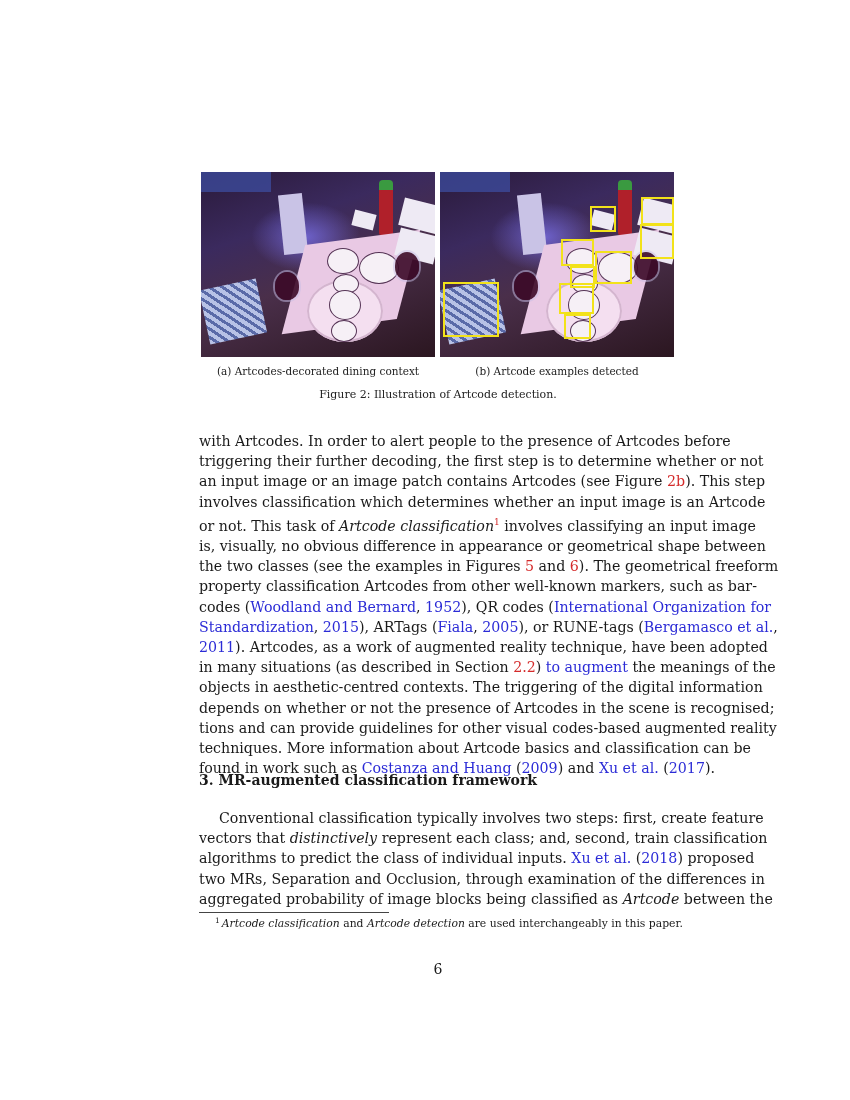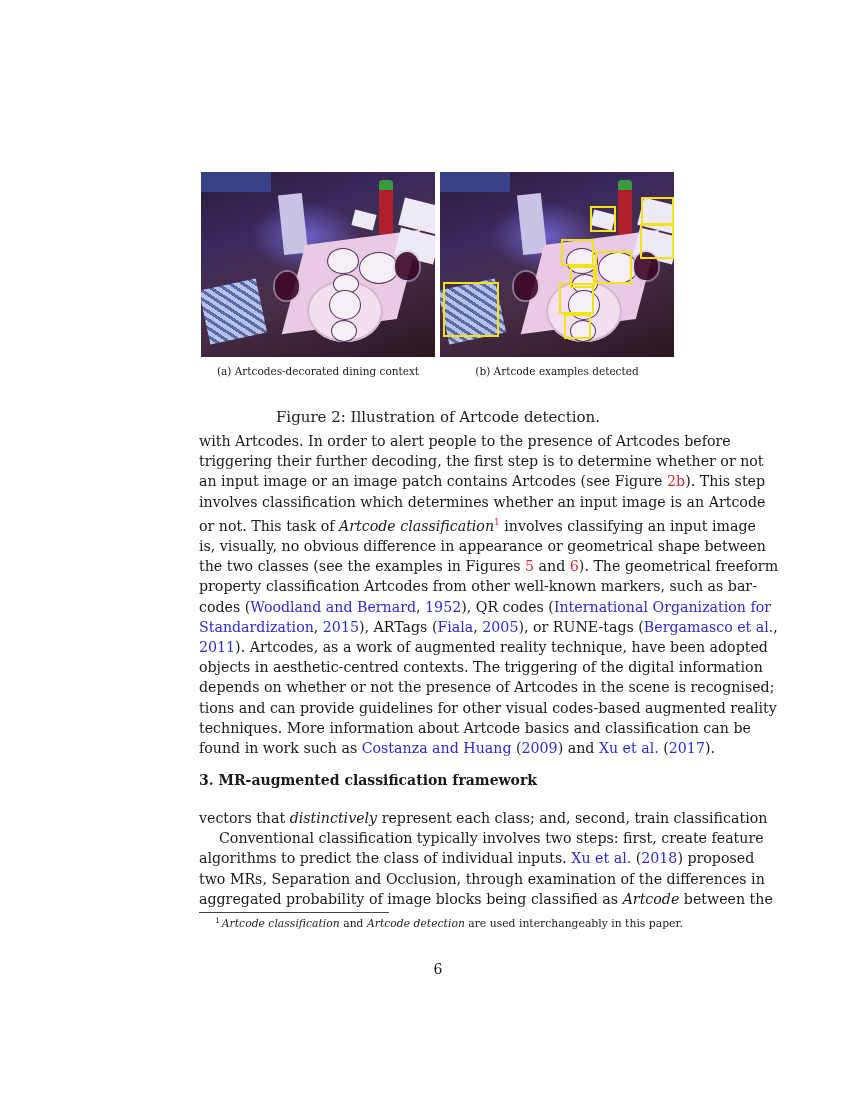--- a/index.html
+++ b/index.html
@@ -41,22 +41,22 @@
     .photo .circ.k3 { left: 132px; top: 102px; width: 24px; height: 18px; }
     .photo .circ.k4 { left: 128px; top: 118px; width: 30px; height: 28px; }
     .photo .circ.k5 { left: 130px; top: 148px; width: 24px; height: 20px; }
 
     .bbox { position: absolute; border: 2px solid #f2e21a; box-sizing: border-box; }
 
     .subcap { position: absolute; top: 193px; width: 234px; text-align: center;
               font-size: 10.5px; color: #222; }
     .subcap.a { left: 2px; }
     .subcap.b { left: 241px; }
-    .figcap { position: absolute; left: 0; top: 236px; width: 478px; text-align: center;
-              font-size: 15px; color: #222; }
+    .figcap { position: absolute; left: 0; top: 216px; width: 478px; text-align: center;
+              font-size: 11px; color: #222; }
 
     .body-text { position: absolute; left: 186px; width: 478px; font-size: 14.2px; line-height: 20.2px;
                  text-align: justify; color: #1a1a1a; }
     .body-text .line { display: block; text-align: justify; text-align-last: justify; white-space: nowrap; }
     .body-text .line.last { text-align-last: left; }
     .p1 { top: 431px; }
     .p2 { top: 808px; }
     .indent { padding-left: 20px; }
     a.ref { color: #2b2bd6; text-decoration: none; }
     a.xref { color: #d42a2a; text-decoration: none; }
@@ -138,32 +138,33 @@
     <span class="line">triggering their further decoding, the first step is to determine whether or not</span>
     <span class="line"><span>an input image or an image patch contains Artcodes (see Figure </span><a class="xref">2b</a><span>). This step</span></span>
     <span class="line">involves classification which determines whether an input image is an Artcode</span>
     <span class="line"><span>or not. This task of </span><i>Artcode classification</i><sup class="fn">1</sup><span> involves classifying an input image</span></span>
     <span class="line">is, visually, no obvious difference in appearance or geometrical shape between</span>
     <span class="line"><span>the two classes (see the examples in Figures </span><a class="xref">5</a><span> and </span><a class="xref">6</a><span>). The geometrical freeform</span></span>
     <span class="line">property classification Artcodes from other well-known markers, such as bar-</span>
     <span class="line"><span>codes (</span><a class="ref">Woodland and Bernard</a><span>, </span><a class="ref">1952</a><span>), QR codes (</span><a class="ref">International Organization for</a></span>
     <span class="line"><a class="ref">Standardization</a><span>, </span><a class="ref">2015</a><span>), ARTags (</span><a class="ref">Fiala</a><span>, </span><a class="ref">2005</a><span>), or RUNE-tags (</span><a class="ref">Bergamasco et al.</a><span>,</span></span>
     <span class="line"><a class="ref">2011</a><span>). Artcodes, as a work of augmented reality technique, have been adopted</span></span>
+    <span class="line"><span>in many situations (as described in Section </span><a class="xref">2.2</a><span>) </span><a class="ref">to augment</a><span> the meanings of the</span></span>
     <span class="line">objects in aesthetic-centred contexts. The triggering of the digital information</span>
     <span class="line">depends on whether or not the presence of Artcodes in the scene is recognised;</span>
     <span class="line">tions and can provide guidelines for other visual codes-based augmented reality</span>
     <span class="line">techniques. More information about Artcode basics and classification can be</span>
     <span class="line last"><span>found in work such as </span><a class="ref">Costanza and Huang</a><span> (</span><a class="ref">2009</a><span>) and </span><a class="ref">Xu et al.</a><span> (</span><a class="ref">2017</a><span>).</span></span>
   </div>
 
   <div class="section-title">3.  MR-augmented classification framework</div>
 
   <div class="body-text p2">
+    <span class="line indent">Conventional classification typically involves two steps: first, create feature</span>
     <span class="line"><span>vectors that </span><i>distinctively</i><span> represent each class; and, second, train classification</span></span>
-    <span class="line indent">Conventional classification typically involves two steps: first, create feature</span>
     <span class="line"><span>algorithms to predict the class of individual inputs. </span><a class="ref">Xu et al.</a><span> (</span><a class="ref">2018</a><span>) proposed</span></span>
     <span class="line">two MRs, Separation and Occlusion, through examination of the differences in</span>
     <span class="line"><span>aggregated probability of image blocks being classified as </span><i>Artcode</i><span> between the</span></span>
   </div>
 
   <div class="fn-rule"></div>
   <div class="footnote"><sup>1</sup><i>Artcode classification</i><span> and </span><i>Artcode detection</i><span> are used interchangeably in this paper.</span></div>
 
   <div class="page-number">6</div>
 </div>

